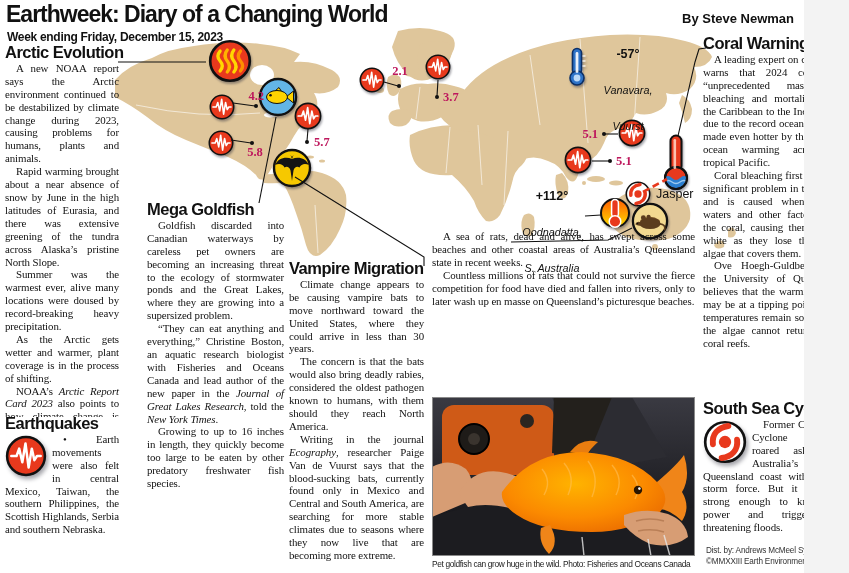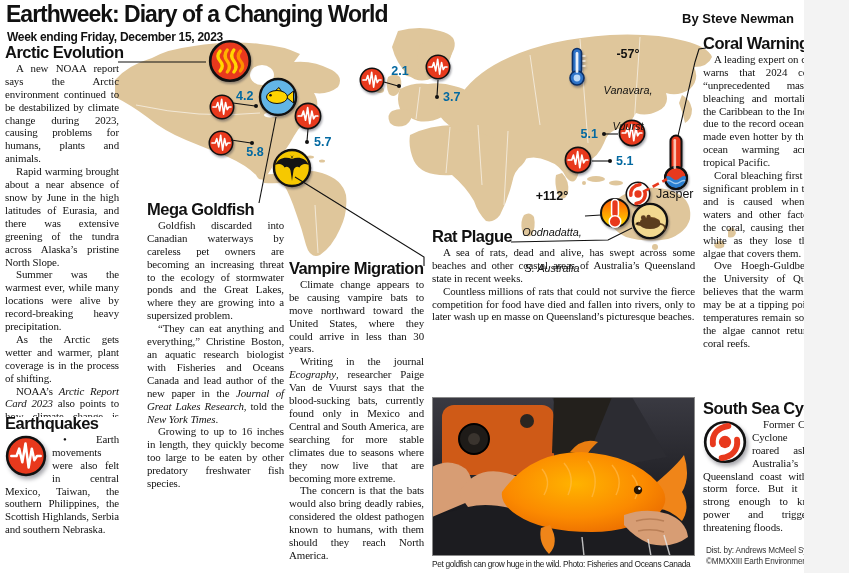--- a/index.html
+++ b/index.html
@@ -11,22 +11,22 @@
   .byline{position:absolute;right:10px;top:11px;font-family:"Liberation Sans",sans-serif;
           font-weight:bold;font-size:13px;}
   .week{position:absolute;left:7px;top:30px;font-family:"Liberation Sans",sans-serif;
         font-weight:bold;font-size:12px;letter-spacing:-.3px;}
   
   .map{position:absolute;left:110px;top:25px;width:739px;height:248px;z-index:1;}
   
   .lines{position:absolute;left:0;top:0;width:849px;height:573px;z-index:5;pointer-events:none;}
   
   .mk{position:absolute;z-index:3;filter:drop-shadow(1.5px 2px 1.2px rgba(50,50,65,.45));}
-  .maglabel{position:absolute;z-index:6;font-family:Liberation Sans, sans-serif;
-            font-weight:bold;font-size:12.5px;color:#0369a1;}
+  .maglabel{position:absolute;z-index:6;font-family:Liberation Serif, serif;
+            font-weight:bold;font-size:12.5px;color:#be185d;}
   .templabel{position:absolute;z-index:6;font-family:"Liberation Sans",sans-serif;text-align:center;}
   .templabel .tv{font-weight:bold;font-size:12.5px;line-height:13px;}
   .templabel .tp{font-style:italic;font-size:10.8px;line-height:11.5px;margin-top:24px;}
   .jasper{position:absolute;z-index:6;font-family:"Liberation Sans",sans-serif;
           font-size:12.5px;text-align:center;}
   
   .col{position:absolute;z-index:4;text-align:justify;font-size:10.9px;line-height:12.9px;
        letter-spacing:-.1px;}
   .col h2{margin:0 0 3px 0;font-family:"Liberation Sans",sans-serif;font-weight:bold;
           font-size:16.5px;letter-spacing:-.5px;white-space:nowrap;}
@@ -267,21 +267,21 @@
   <svg class="mk" style="left:600px;top:195px;width:30px;height:36px">
       <use href="#i-thermo-hot"></use>
     </svg>
   <svg class="mk" style="left:625px;top:181px;width:26px;height:26px">
       <use href="#i-cyclone"></use>
     </svg>
   <svg class="mk" style="left:631px;top:202px;width:38px;height:38px">
       <use href="#i-rat"></use>
     </svg>
 
-  <div class="maglabel" style="left:236px;top:89px;width:28px;text-align:left">4.2</div>
+  <div class="maglabel" style="left:236px;top:89px;width:28px;text-align:right">4.2</div>
   <div class="maglabel" style="left:241px;top:145px;width:28px;text-align:center">5.8</div>
   <div class="maglabel" style="left:314px;top:135px">5.7</div>
   <div class="maglabel" style="left:386px;top:64px;width:28px;text-align:center">2.1</div>
   <div class="maglabel" style="left:443px;top:90px">3.7</div>
   <div class="maglabel" style="left:570px;top:127px;width:28px;text-align:right">5.1</div>
   <div class="maglabel" style="left:616px;top:154px">5.1</div>
 
   <div class="templabel" style="left:594px;top:48px;width:68px">
     <div class="tv">-57°</div>
     <div class="tp">Vanavara,</div>
@@ -292,21 +292,21 @@
     <div class="tp">Oodnadatta,</div>
     <div class="tp">S. Australia</div>
   </div>
   <div class="jasper" style="left:656px;top:187px">Jasper</div>
 
   <div class="col" style="left:5px;top:46px;width:114px">
     <h2>Arctic Evolution</h2>
     <div>
         <p><span>A new NOAA report says the Arctic environment continued to be destabilized by climate change during 2023, causing problems for humans, plants and animals.</span></p>
         <p><span>Rapid warming brought about a near absence of snow by June in the high latitudes of Eurasia, and there was extensive greening of the tundra across Alaska’s pristine North Slope.</span></p>
-        <p><span>Summer was the warmest ever, while many locations were alive by record-breaking heavy precipitation.</span></p>
+        <p><span>Summer was the warmest ever, alive many locations were doused by record-breaking heavy precipitation.</span></p>
         <p><span>As the Arctic gets wetter and warmer, plant coverage is in the process of shifting.</span></p>
         <p><span>NOAA’s </span><i>Arctic Report Card 2023</i><span> also points to how climate change is impacting nature and threatening the livelihoods of rural and Indigenous communities.</span></p>
       </div>
   </div>
 
   <div class="col whitebg" style="left:5px;top:417px;width:114px">
     <h2>Earthquakes</h2>
     <div>
       <span class="big-icon">
         <svg width="42" height="42">
@@ -323,27 +323,26 @@
         <p><span>Goldfish discarded into Canadian waterways by careless pet owners are becoming an increasing threat to the ecology of stormwater ponds and the Great Lakes, where they are growing into a supersized problem.</span></p>
         <p><span>“They can eat anything and everything,” Christine Boston, an aquatic research biologist with Fisheries and Oceans Canada and lead author of the new paper in the </span><i>Journal of Great Lakes Research</i><span>, told the </span><i>New York Times</i><span>.</span></p>
         <p><span>Growing to up to 16 inches in length, they quickly become too large to be eaten by other predatory freshwater fish species.</span></p>
       </div>
   </div>
 
   <div class="col" style="left:289px;top:262px;width:135px">
     <h2>Vampire Migration</h2>
     <div>
         <p><span>Climate change appears to be causing vampire bats to move northward toward the United States, where they could arrive in less than 30 years.</span></p>
+        <p><span>The concern is that the bats would also bring deadly rabies, considered the oldest pathogen known to humans, with them should they reach North America.</span></p>
         <p><span>Writing in the journal </span><i>Ecography</i><span>, researcher Paige Van de Vuurst says that the blood-sucking bats, currently found only in Mexico and Central and South America, are searching for more stable climates due to seasons where they now live that are becoming more extreme.</span></p>
-        <p><span>The concern is that the bats would also bring deadly rabies, considered the oldest pathogen known to humans, with them should they reach North America.</span></p>
       </div>
   </div>
 
   <div class="col" style="left:432px;top:230px;width:263px">
-    <h2>Rat Plague</h2>
     <div>
         <p><span>A sea of rats, dead and alive, has swept across some beaches and other coastal areas of Australia’s Queensland state in recent weeks.</span></p>
         <p><span>Countless millions of rats that could not survive the fierce competition for food have died and fallen into rivers, only to later wash up en masse on Queensland’s picturesque beaches.</span></p>
       </div>
   </div>
 
   <div class="col" style="left:703px;top:37px;width:143px">
     <h2>Coral Warnings</h2>
     <div>
         <p><span>A leading expert on coral reefs warns that 2024 could see “unprecedented mass coral bleaching and mortality” from the Caribbean to the Indo-Pacific due to the record ocean heat now made even hotter by the El Niño ocean warming across the tropical Pacific.</span></p>

